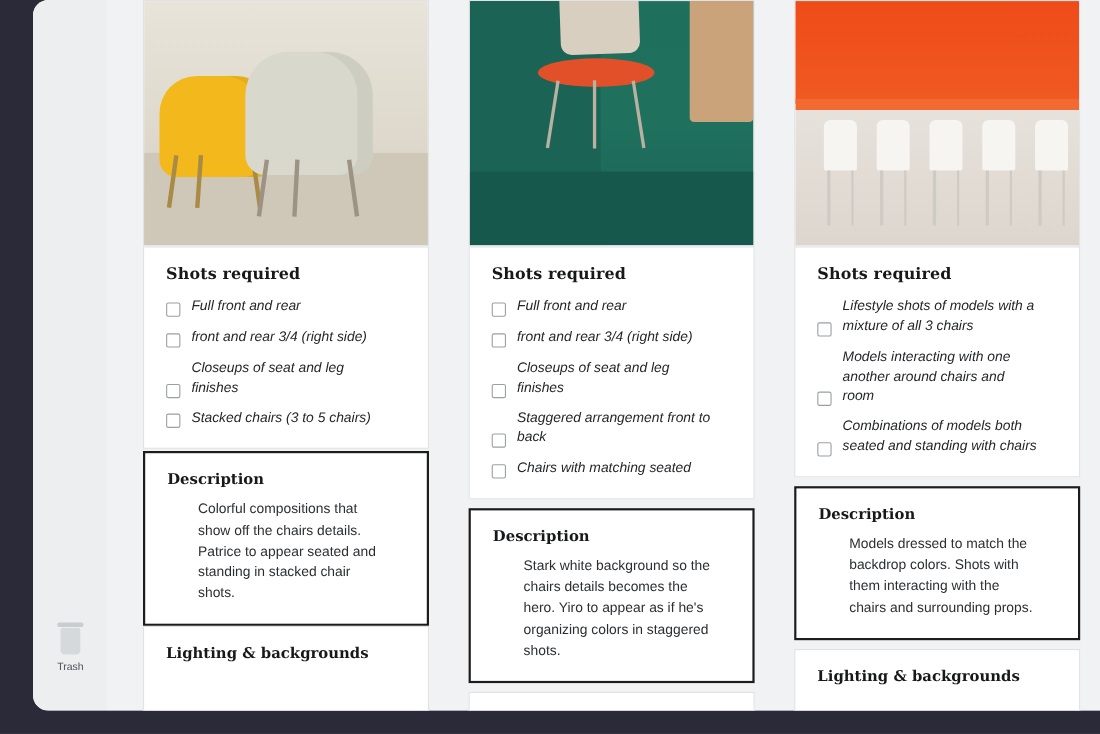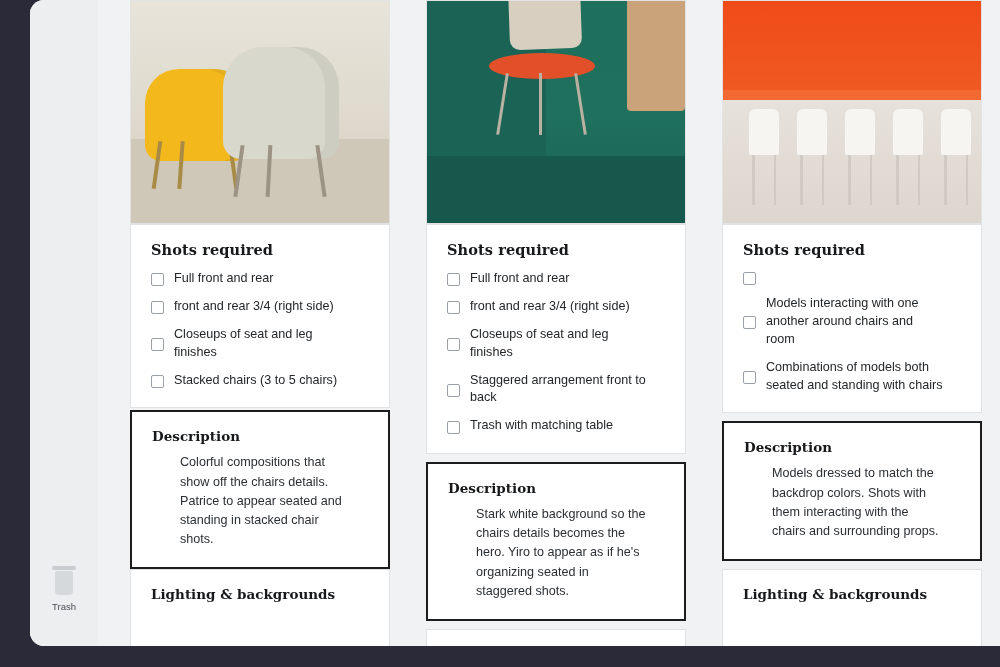--- a/index.html
+++ b/index.html
@@ -89,23 +89,24 @@
   .section-title {
     font-family: "DejaVu Serif", "Liberation Serif", serif;
     font-weight: 700;
     font-size: 14.5px;
     color: #16181a;
     margin-bottom: 12px;
     letter-spacing: 0.1px;
   }
   .check-row {
     display: flex;
-    align-items: center;
+    align-items: flex-end;
     gap: 10px;
     margin-bottom: 10px;
+    font-style: italic;
   }
   .check-row:last-child { margin-bottom: 0; }
   .checkbox {
     flex: 0 0 auto;
     width: 13px;
     height: 13px;
     border: 1px solid #9aa0a6;
     border-radius: 2px;
     background: #fff;
     margin-top: 2px;
@@ -331,27 +332,27 @@
               <div class="check-row">
                 <div class="checkbox"></div>
                 <div class="check-label">Closeups of seat and leg finishes</div>
               </div>
               <div class="check-row">
                 <div class="checkbox"></div>
                 <div class="check-label">Staggered arrangement front to back</div>
               </div>
               <div class="check-row">
                 <div class="checkbox"></div>
-                <div class="check-label">Trash with matching table</div>
+                <div class="check-label">Chairs with matching seated</div>
               </div>
             </div>
 
             <div class="section boxed" style="margin-top:8px;">
               <div class="desc-title">Description</div>
-              <div class="desc-body">Stark white background so the chairs details becomes the hero. Yiro to appear as if he's organizing seated in staggered shots.</div>
+              <div class="desc-body">Stark white background so the chairs details becomes the hero. Yiro to appear as if he's organizing colors in staggered shots.</div>
             </div>
 
             <div class="section light-section" style="border-top:1px solid #e0e2e4; margin-top:8px;">
               <div class="light-title">Lighting &amp; backgrounds</div>
             </div>
           </div>
 
           <div class="column" style="padding-top:74px;">
             <div class="photo-card">
               <div class="photo img3">
@@ -383,20 +384,21 @@
                       <div class="legB"></div>
                     </div>
                 </div>
               </div>
             </div>
 
             <div class="section plain-top">
               <div class="section-title">Shots required</div>
               <div class="check-row">
                 <div class="checkbox"></div>
+                <div class="check-label">Lifestyle shots of models with a mixture of all 3 chairs</div>
               </div>
               <div class="check-row">
                 <div class="checkbox"></div>
                 <div class="check-label">Models interacting with one another around chairs and room</div>
               </div>
               <div class="check-row">
                 <div class="checkbox"></div>
                 <div class="check-label">Combinations of models both seated and standing with chairs</div>
               </div>
             </div>

